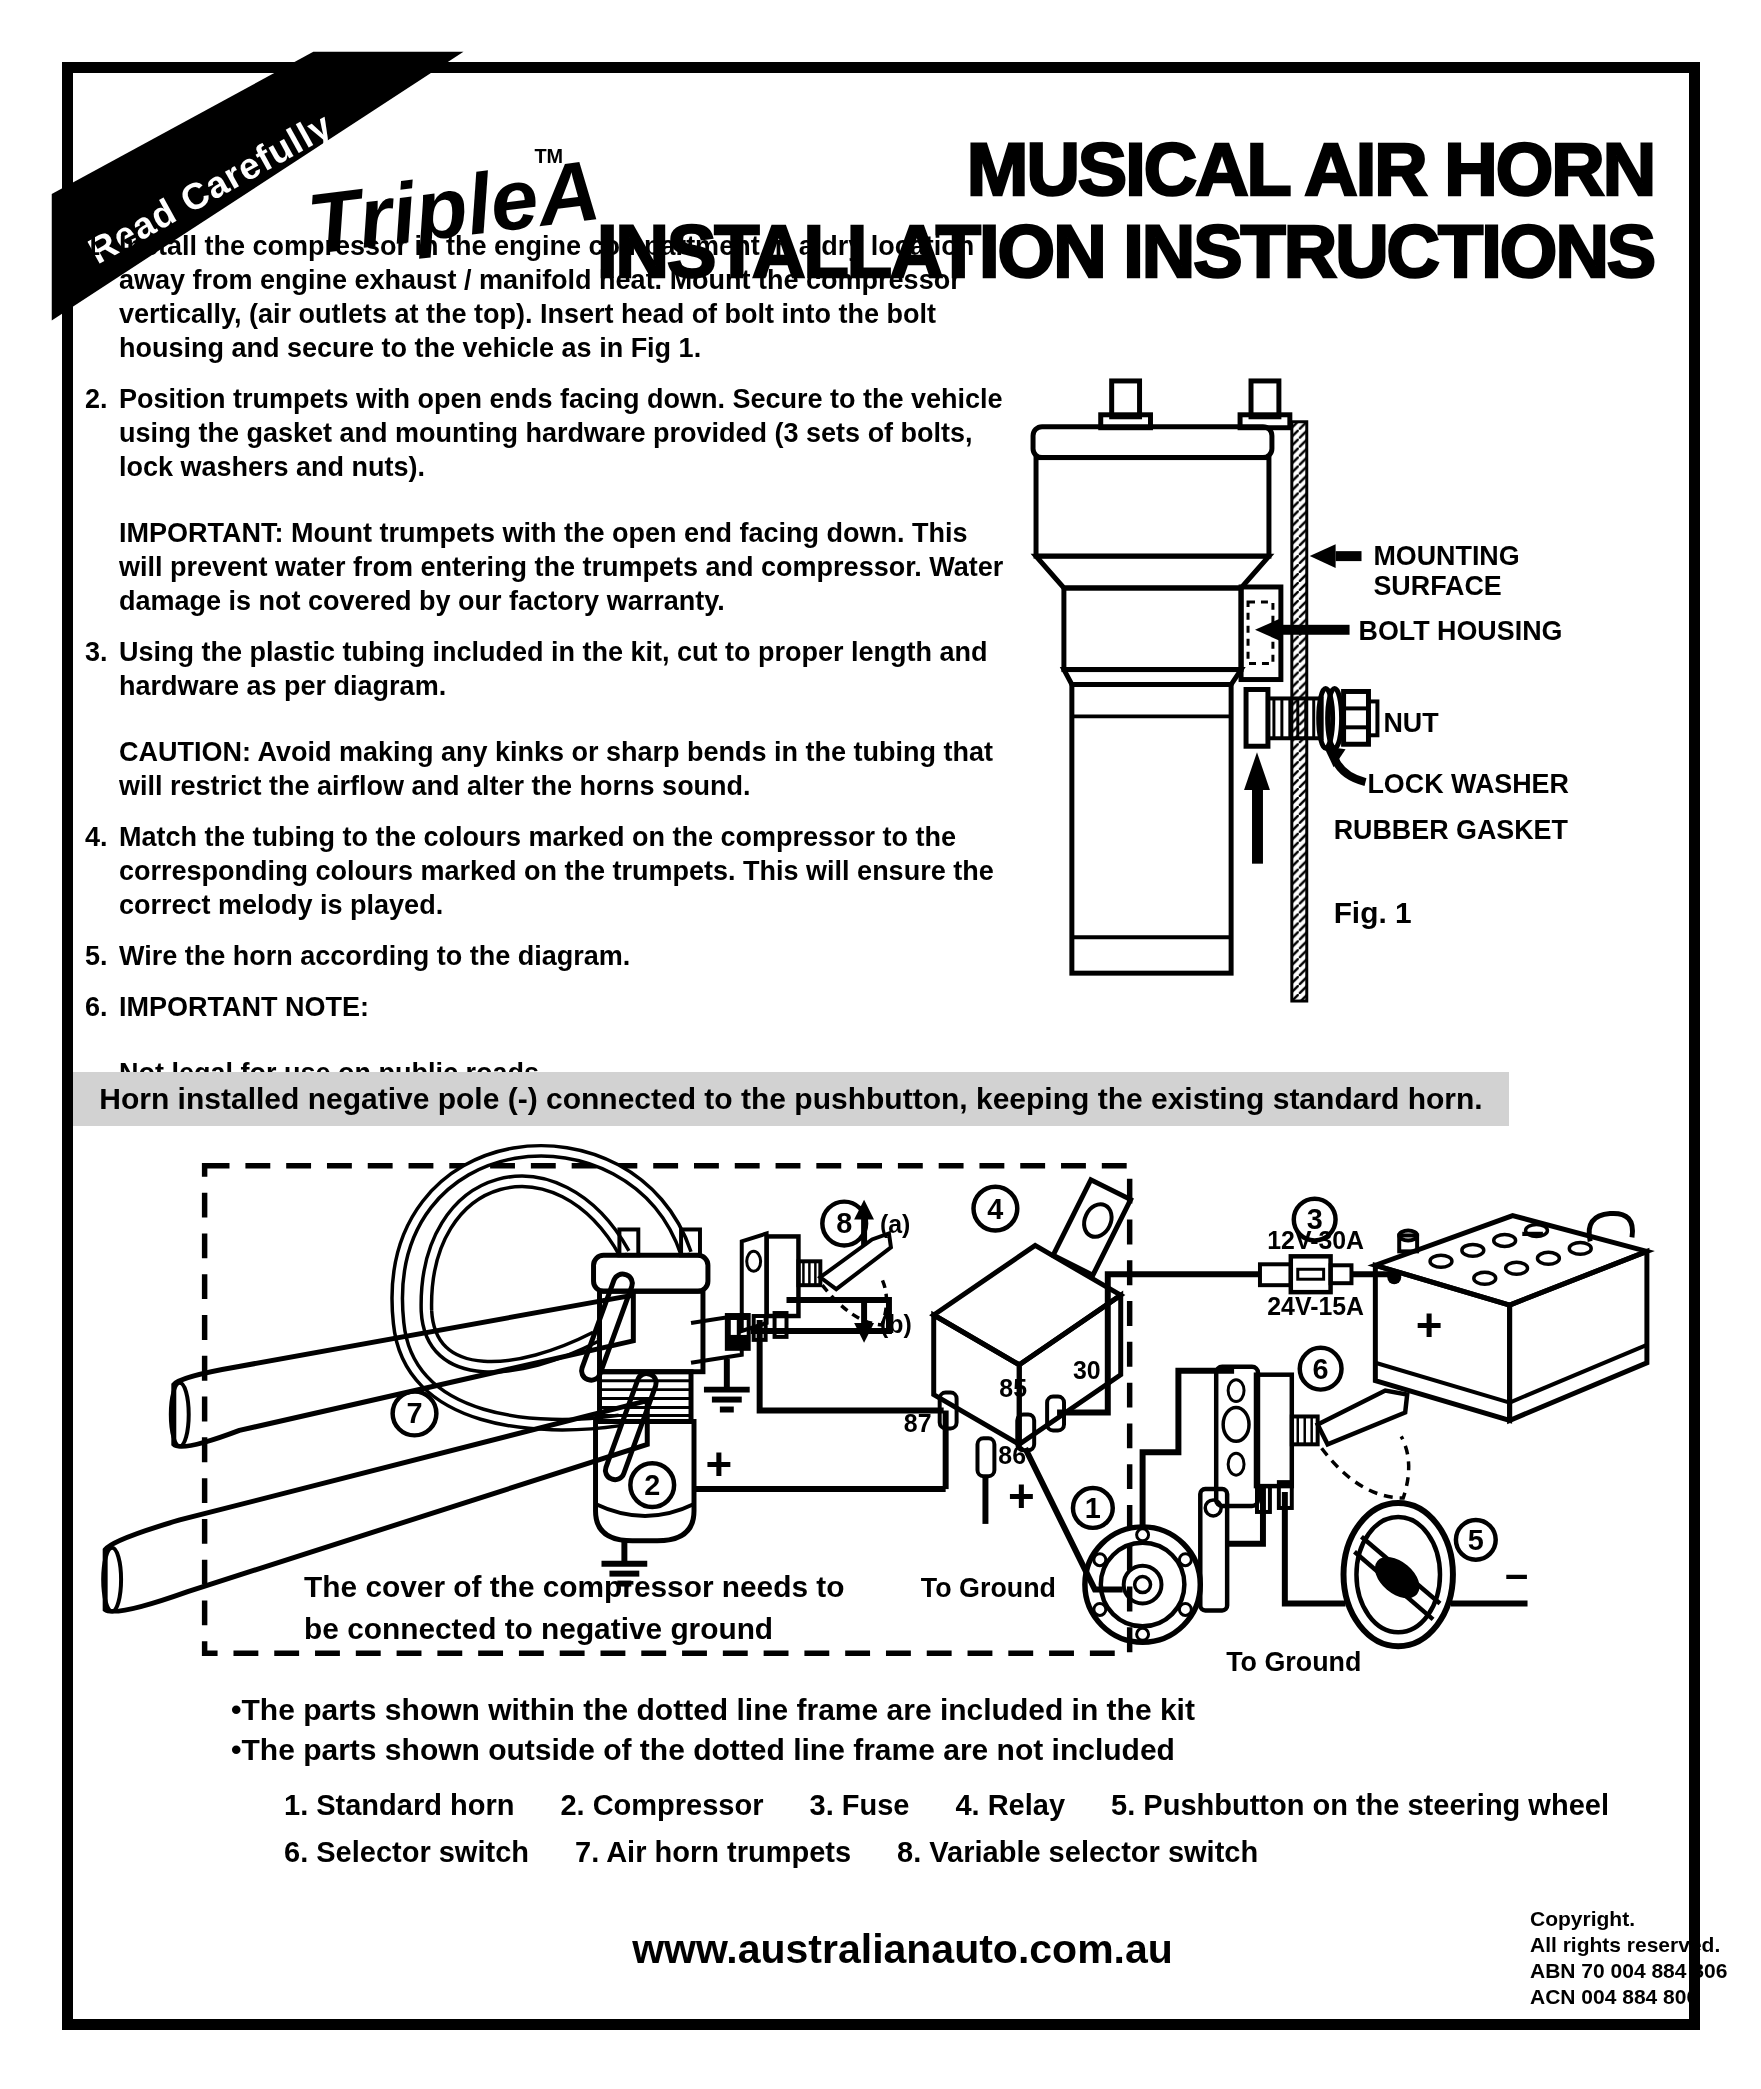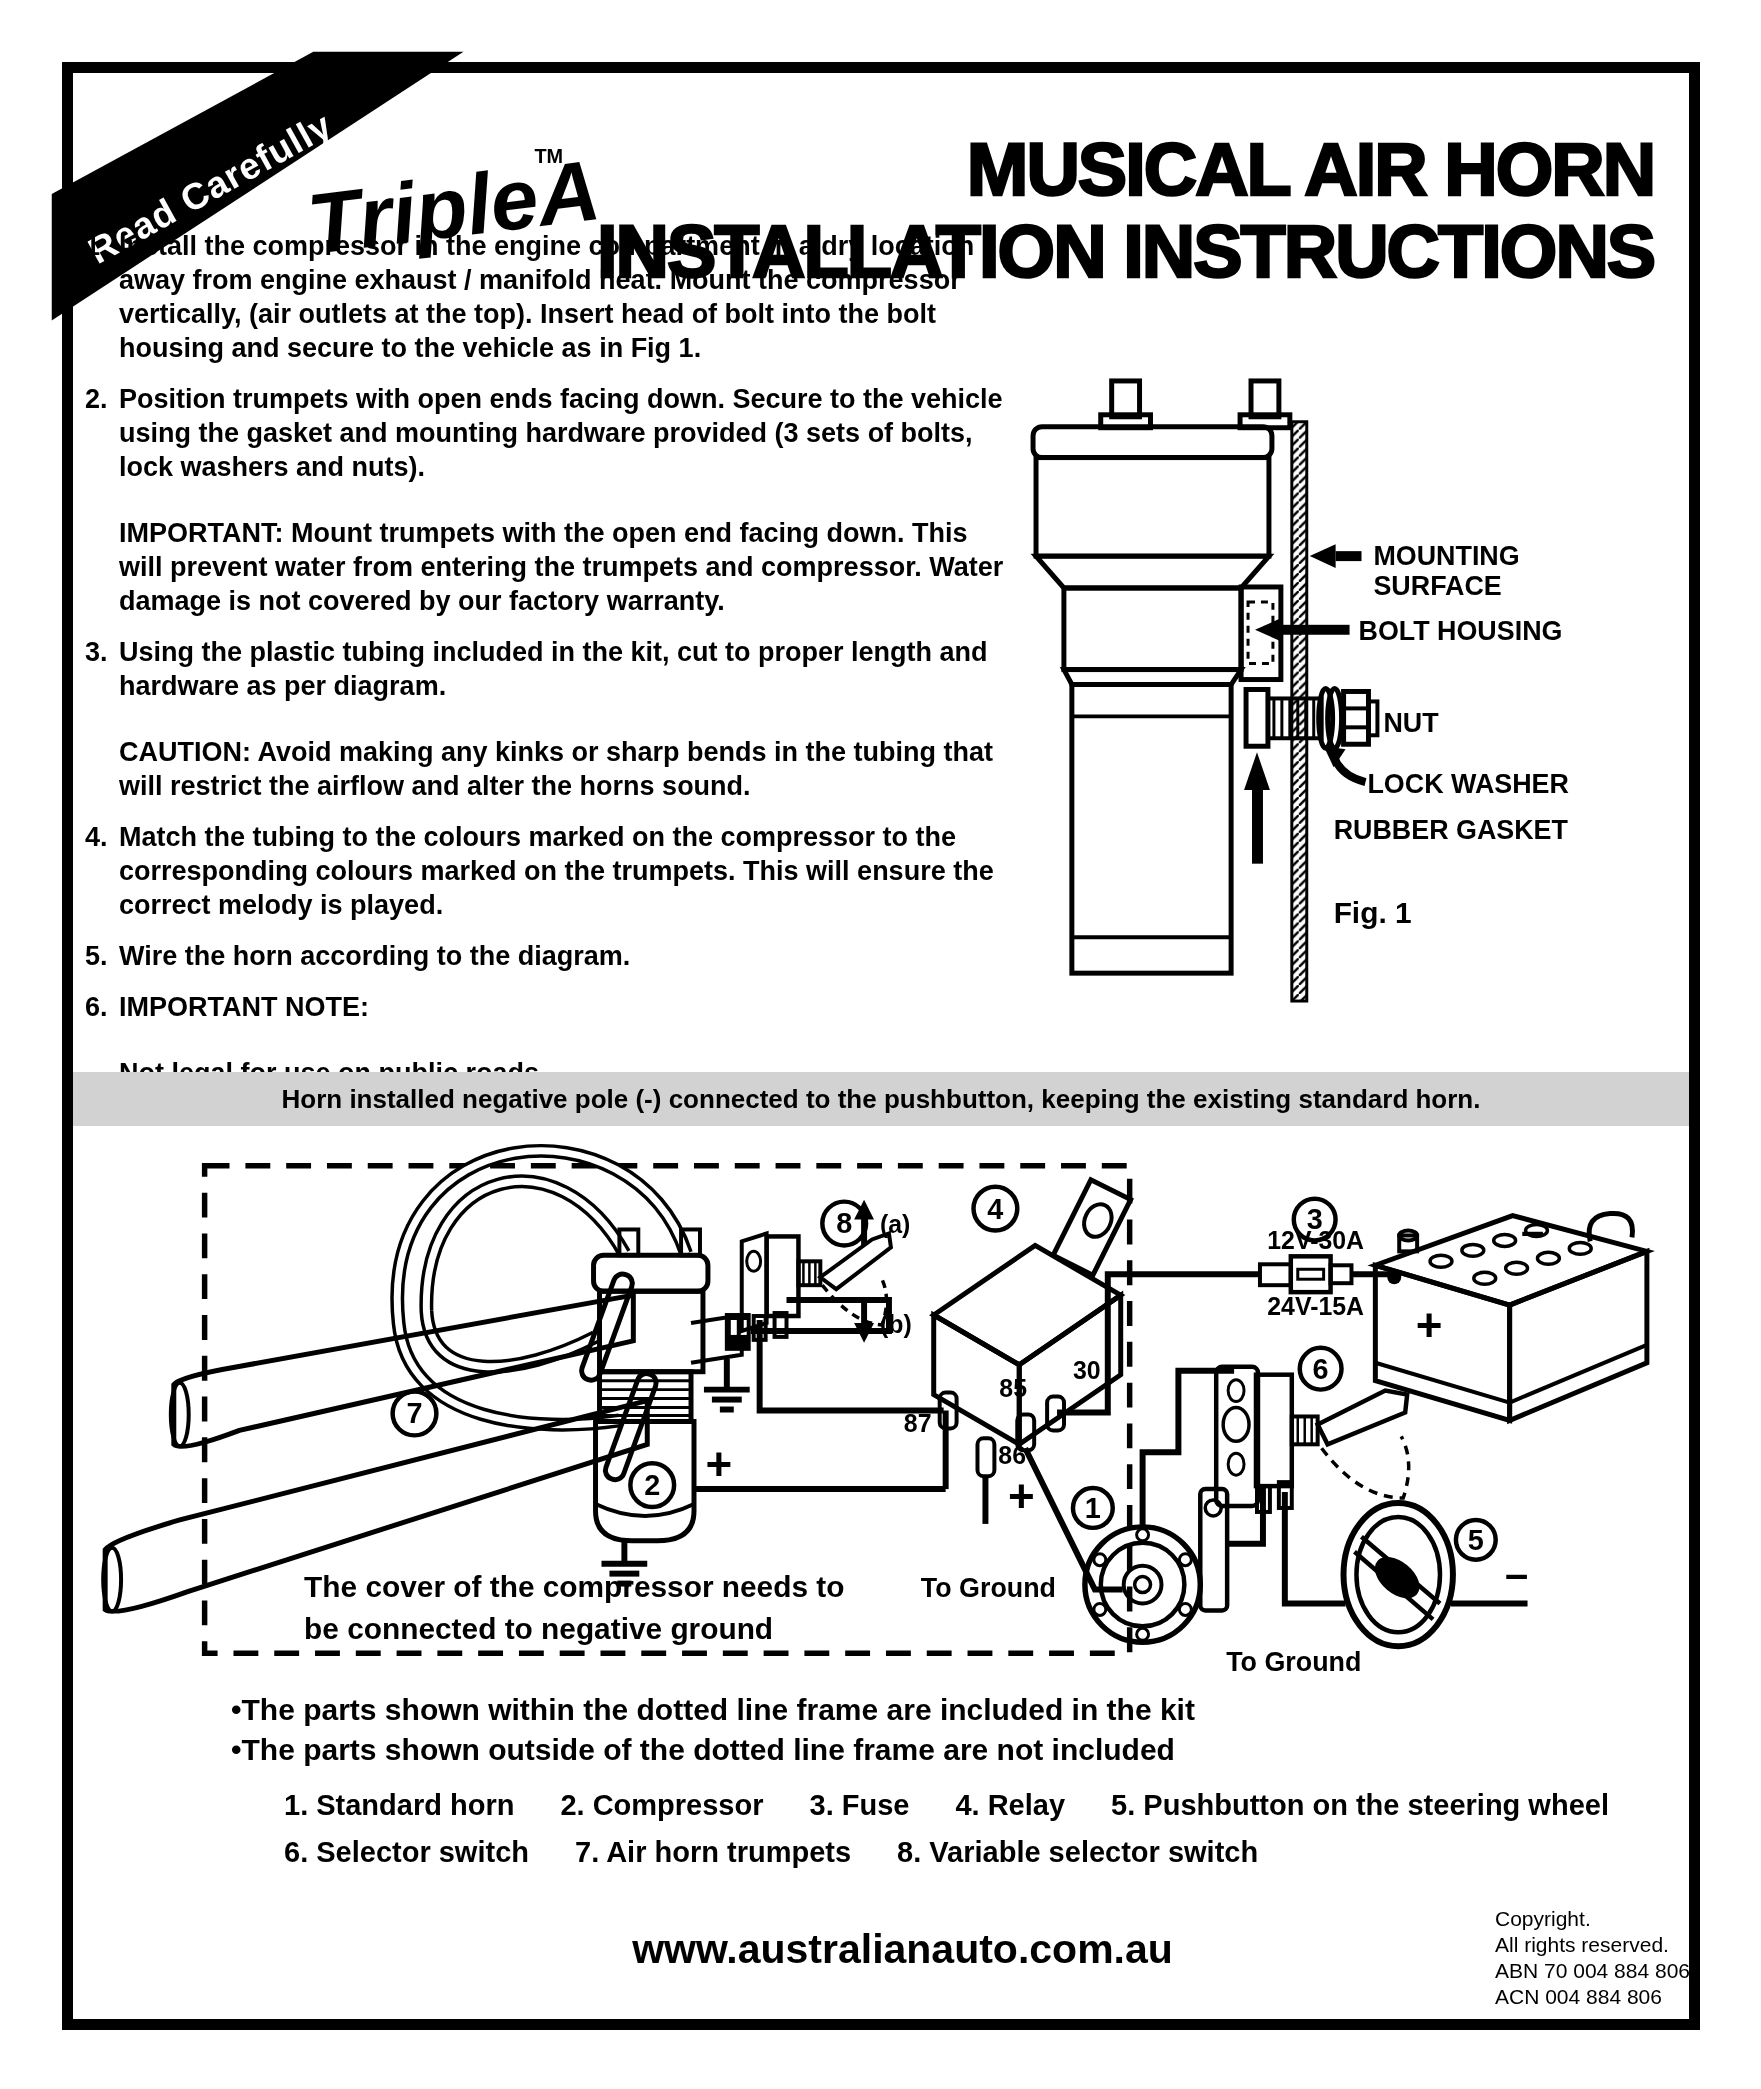--- a/index.html
+++ b/index.html
@@ -18,40 +18,40 @@
   
   .instructions{position:absolute;left:85px;top:229px;width:925px;
                 font-size:27px;line-height:34px;font-weight:bold;}
   .ins{display:flex;margin-bottom:17px;}
   .ins .num{width:34px;flex:none;}
   .ins .itext{flex:1;}
   .ins p{margin:0;}
   .ins .note{margin-top:32px;}
   .ins .note:empty{display:none;margin:0;}
   
-  .notice{position:absolute;left:73px;top:1072px;width:1616px;height:54px;
-          background:#d2d2d2;font-size:26px;font-weight:bold;text-align:center;
+  .notice{position:absolute;left:73px;top:1072px;width:1436px;height:54px;
+          background:#d2d2d2;font-size:30px;font-weight:bold;text-align:center;
           line-height:54px;}
   
   svg .ln{stroke:#000;fill:none;}
   svg text{fill:#000;stroke:none;font-family:"Liberation Sans",sans-serif;font-weight:bold;}
   .lbl{font-size:27px;}
   .small-lbl{font-size:25px;}
   .callout{font-size:29px;text-anchor:middle;}
   .plus{font-size:46px;text-anchor:middle;}
   .minus{font-size:42px;text-anchor:middle;}
   .cap{font-size:30px;}
   
   .bullets{position:absolute;left:231px;top:1690px;font-size:30px;font-weight:bold;line-height:40px;}
   .legend{position:absolute;left:284px;top:1789px;font-size:29px;font-weight:bold;}
   .legend .row{display:flex;gap:46px;margin-bottom:14px;}
   
   .website{position:absolute;left:0;top:1926px;width:1761px;text-align:center;
            font-size:41px;font-weight:bold;padding-left:22px;}
-  .copyright{position:absolute;left:1495px;top:1906px;font-size:21px;font-weight:normal;line-height:26px;}
+  .copyright{position:absolute;left:1530px;top:1906px;font-size:21px;font-weight:bold;line-height:26px;}
 </style>
 </head>
 <body>
 
 <div class="page">
 
   <div class="frame"></div>
 
   <svg class="ribbon-svg" width="557" height="418" viewBox="0 0 560 420">
     <polygon points="52,195 315,52 466,52 52,322" fill="#000"></polygon>

